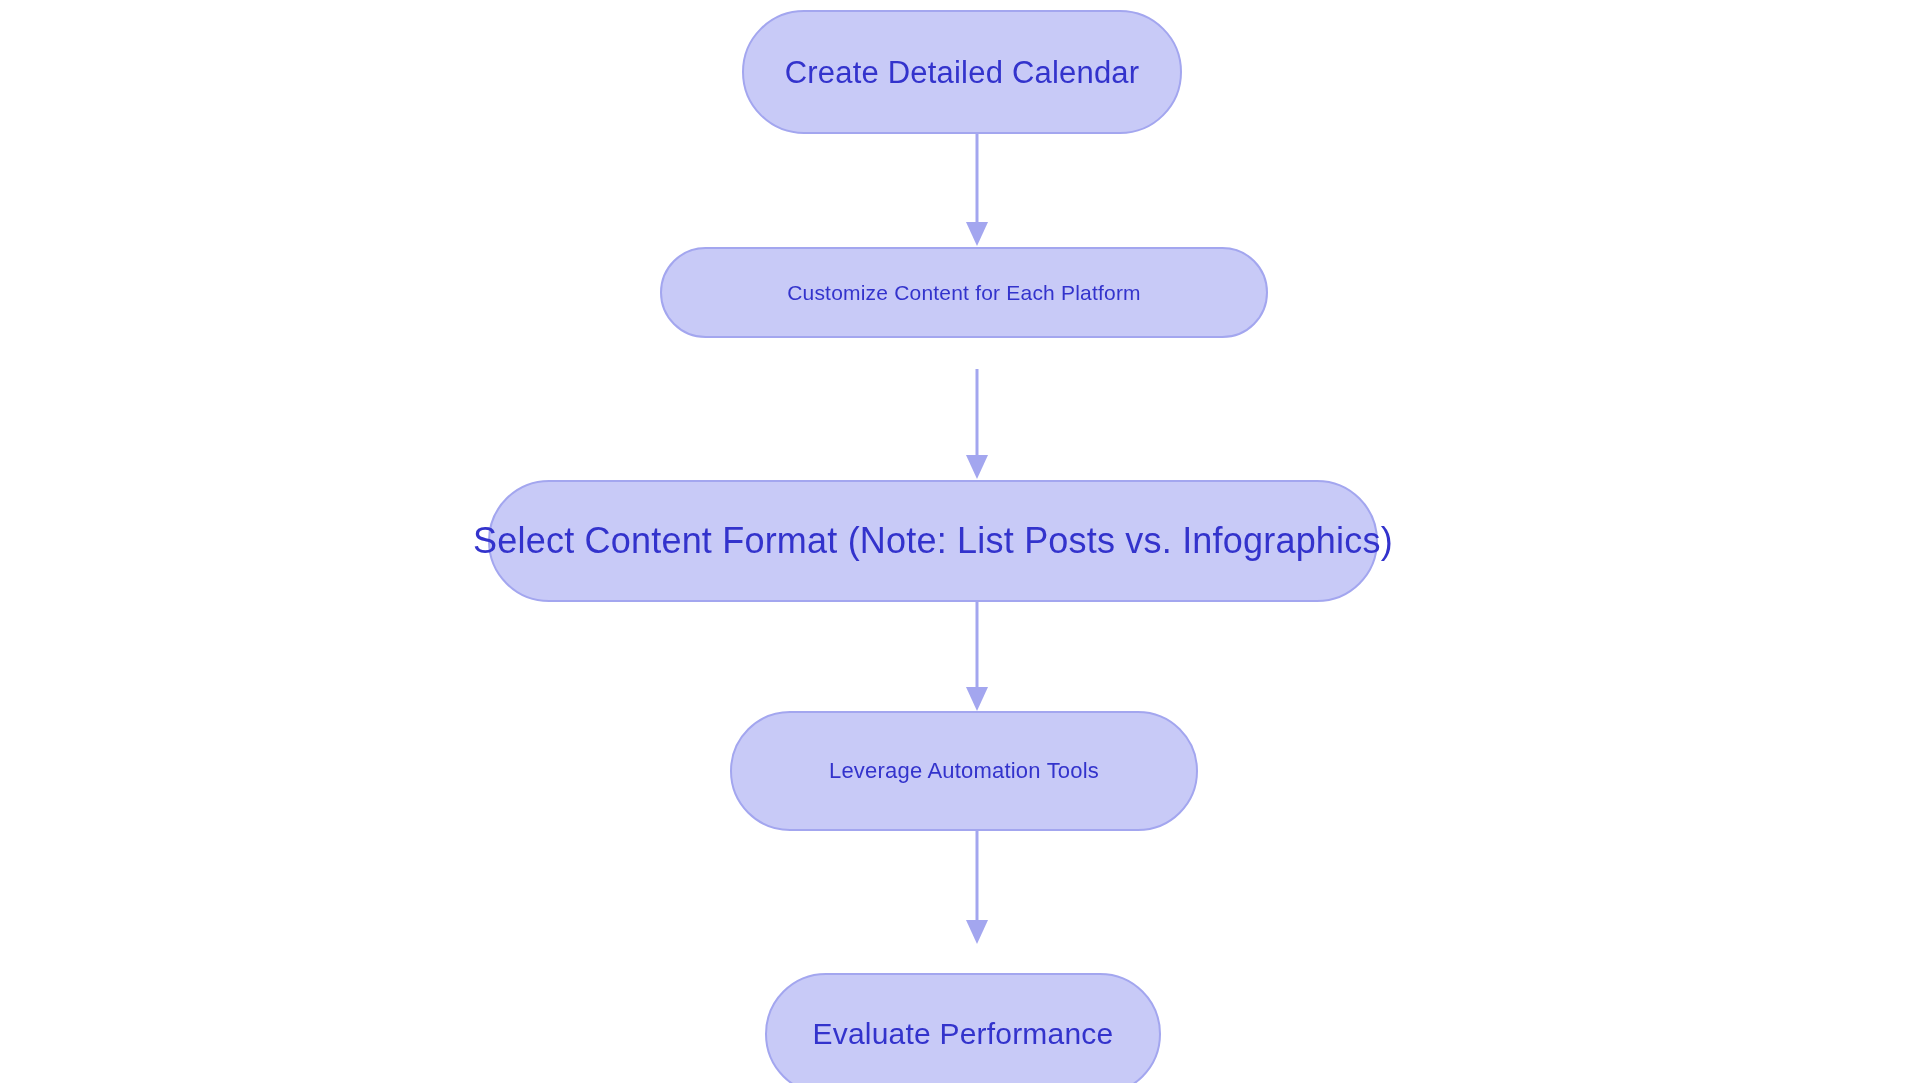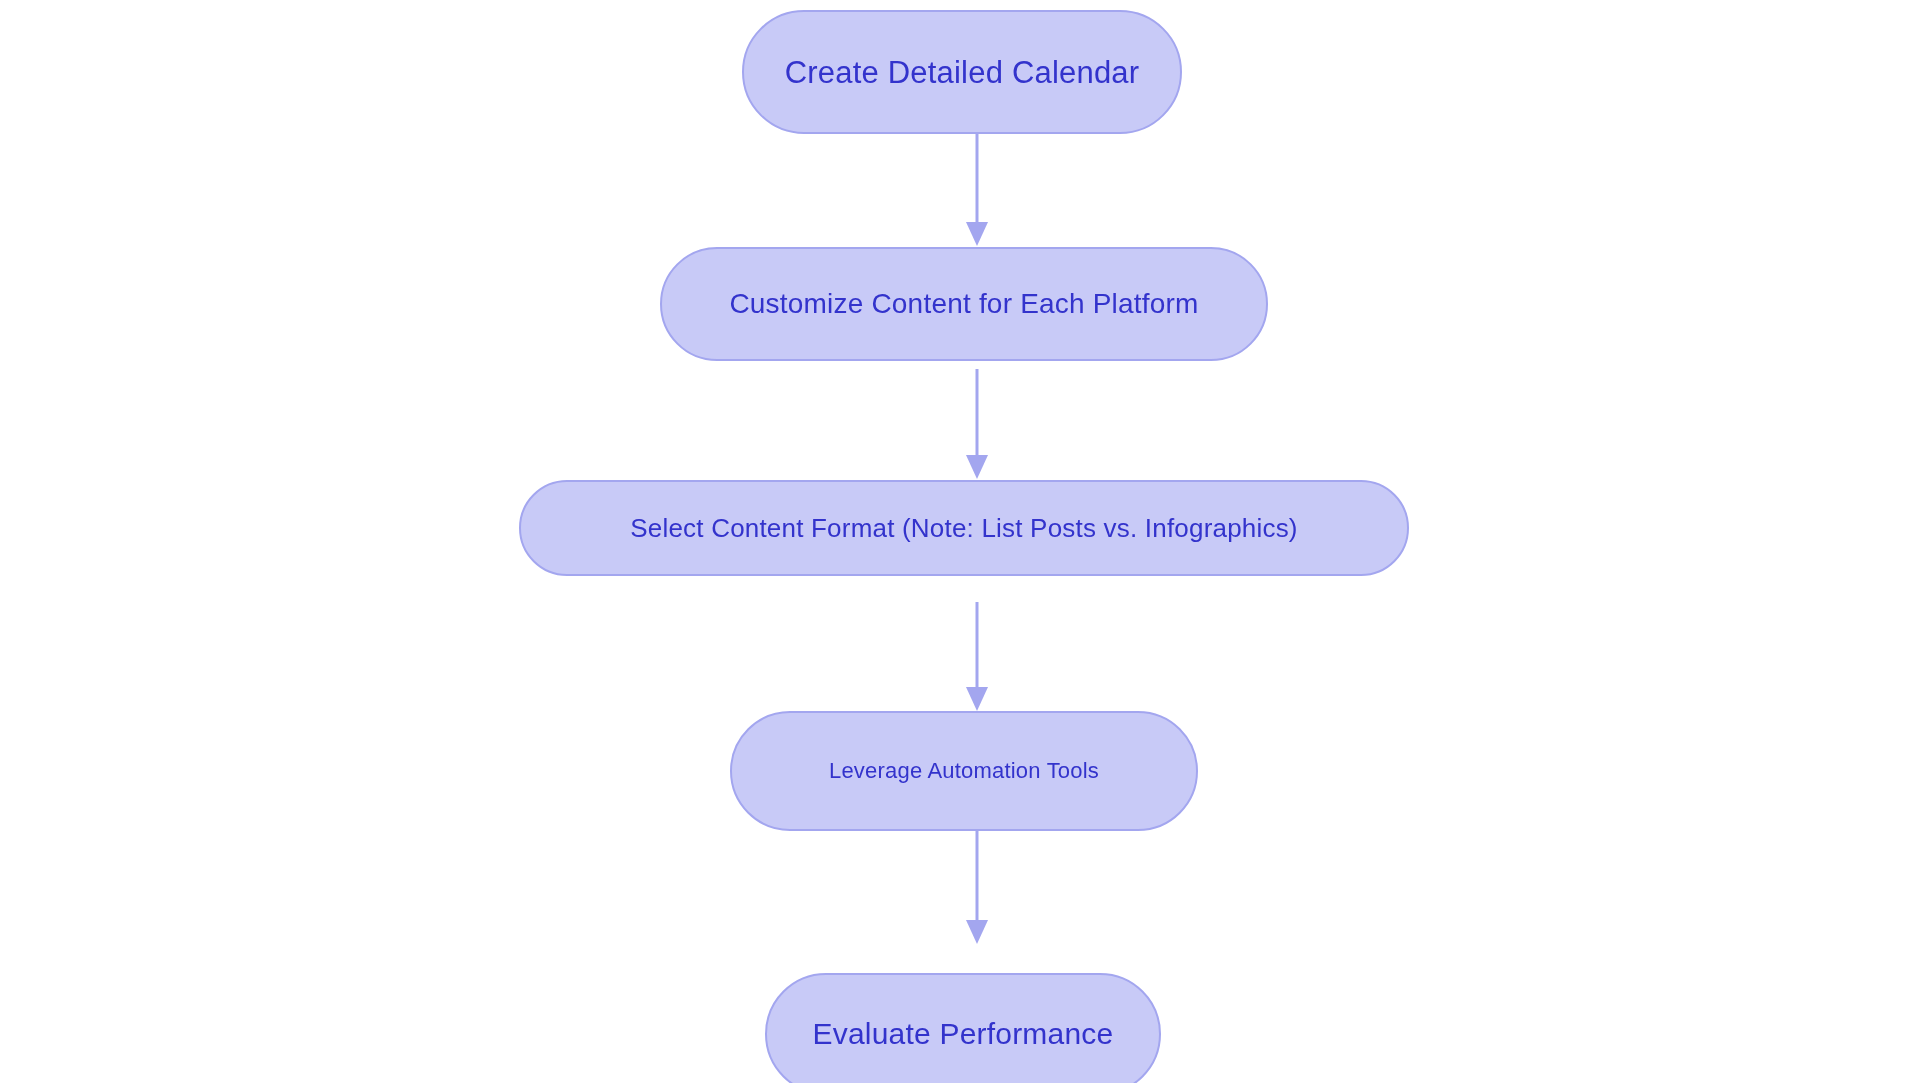--- a/index.html
+++ b/index.html
@@ -49,22 +49,22 @@
     height: 0;
     overflow: visible;
   }
   .connector svg {
     overflow: visible;
     display: block;
   }
 
   
   #node-0 { left: 742px;  top: 10px;  width: 440px; height: 124px; font-size: 31px; }
-  #node-1 { left: 660px;  top: 247px; width: 608px; height: 114px; font-size: 28px; }
-  #node-2 { left: 519px;  top: 480px; width: 890px; height: 96px; font-size: 26px; }
+  #node-1 { left: 660px;  top: 247px; width: 608px; height: 91px; font-size: 21px; }
+  #node-2 { left: 488px;  top: 480px; width: 890px; height: 122px; font-size: 36px; }
   #node-3 { left: 730px;  top: 711px; width: 468px; height: 120px; font-size: 22px; }
   #node-4 { left: 765px;  top: 944px; width: 396px; height: 122px; font-size: 30px; margin-top: 29px; }
 </style>
 </head>
 <body>
 
 <div id="flowchart-canvas">
 
   <div class="flow-node" id="node-0">
     <span class="flow-node-label">Create Detailed Calendar</span>

